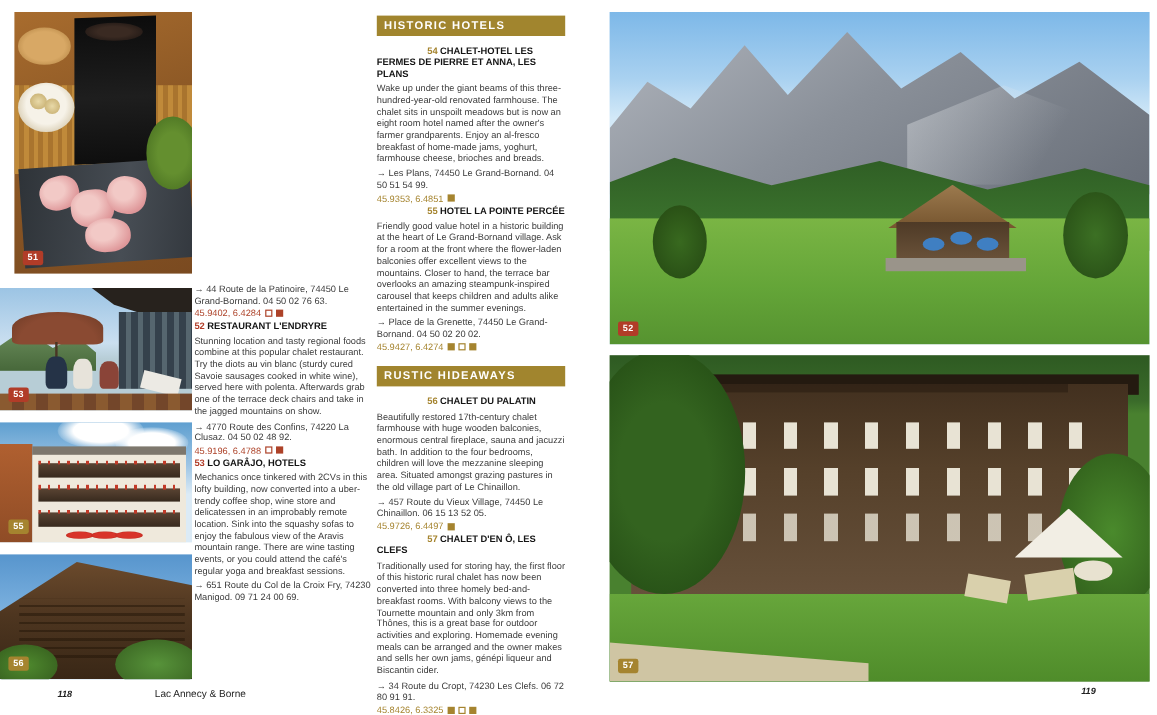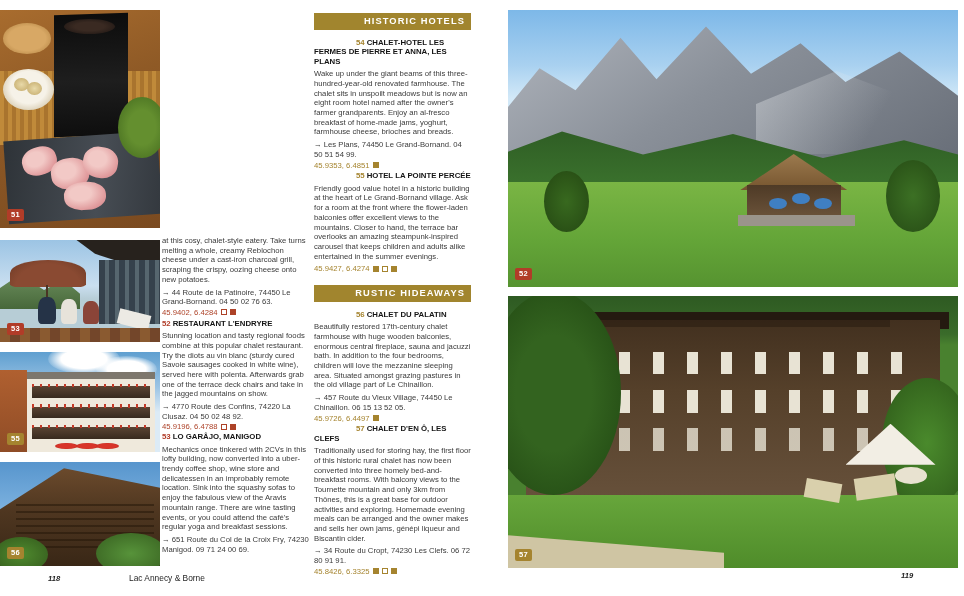--- a/index.html
+++ b/index.html
@@ -14,21 +14,21 @@
   .photo > div { position:absolute; }
   .plabel {
     position:absolute; left:7px; bottom:7px; z-index:9;
     color:#fff; font-weight:bold; font-size:7.5px; line-height:1;
     padding:2.5px 4px; border-radius:2px; letter-spacing:.3px;
   }
   .plabel.red  { background:#b13c28; }
   .plabel.gold { background:#a5842f; }
 
   
-  .p51 { left:0; top:10px; width:160px; height:218px;
+  .p51 { left:12px; top:10px; width:148px; height:218px;
          background:linear-gradient(160deg,#a86c2e 0%,#8f5a26 40%,#7a4a20 100%); }
   .p51 .mat   { left:0; top:28%; width:100%; height:34%;
                 background:repeating-linear-gradient(90deg,#c08a3a 0 4px,#a9742e 4px 8px); }
   .p51 .bread { left:2%; top:6%; width:30%; height:14%; border-radius:50%;
                 background:radial-gradient(ellipse,#d8a865 55%,#a87838 100%); }
   .p51 .grill { left:34%; top:2%; width:46%; height:56%;
                 background:linear-gradient(180deg,#0c0c0c,#1e1e1e 55%,#0e0e0e);
                 transform:skewY(-2deg); }
   .p51 .coals { left:40%; top:4%; width:32%; height:7%; border-radius:50%;
                 background:radial-gradient(ellipse,#3a2a22 40%,#181210 100%); }
@@ -153,21 +153,21 @@
   .p57 .chair1 { right:14%; top:66%; width:9%; height:8%; transform:rotate(-8deg); }
   .p57 .chair2 { right:26%; top:68%; width:8%; height:7%; transform:rotate(10deg); }
   .p57 .table  { right:7%; top:63%; width:7%; height:6%; border-radius:50%; background:#e8e2d0; }
 
   
   .col { position:absolute; font-size:7.7px; line-height:9.7px; color:#3a3a3a; }
   .col-mid   { left:162px; top:236px; width:147px; }
   .col-right { left:314px; top:13px;  width:157px; }
 
   .sec-header { color:#fff; font-weight:bold; font-size:9.3px; letter-spacing:1.1px;
-                padding:4px 6px 3px; margin:11px 0 8px;text-align:right; }
+                padding:4px 6px 3px; margin:11px 0 8px; }
   .sec-header.first { margin-top:0; }
   .hdr-gold { background:#a1852e; }
   .hdr-red  { background:#a84430; }
 
   .listing { margin-top:1px; }
   .listing.first { margin-top:0; }
   .ltitle { font-weight:bold; color:#141414; font-size:7.8px; line-height:9.5px; margin-bottom:3px; }
   .lnum-gold { color:#a5842f; margin-right:2px;padding-left:42px; }
   .lnum-red  { color:#b13c28; margin-right:2px; }
   .lbody { margin-bottom:3px; }
@@ -284,35 +284,34 @@
     <div class="paras"></div>
     <div class="table"></div>
     <div class="chair1"></div>
     <div class="chair2"></div>
     <span class="plabel gold">57</span>
   </div>
 
   <div class="col col-mid">
 
     <div class="listing first">
-      <p class="lbody">at this cosy, chalet-style eatery. Take turns melting a whole, creamy Reblochon cheese under a cast-iron charcoal grill, scraping the crispy, oozing cheese onto new potatoes.</p>
       <p class="laddr">→ 44 Route de la Patinoire, 74450 Le Grand-Bornand. 04 50 02 76 63.</p>
       <p class="lcoords c-red"><span>45.9402, 6.4284</span><span class="am or"></span><span class="am sr"></span></p>
     </div>
 
     <div class="listing">
       <p class="ltitle"><span class="lnum-red">52</span><span>RESTAURANT L'ENDRYRE</span></p>
       <p class="lbody">Stunning location and tasty regional foods combine at this popular chalet restaurant. Try the diots au vin blanc (sturdy cured Savoie sausages cooked in white wine), served here with polenta. Afterwards grab one of the terrace deck chairs and take in the jagged mountains on show.</p>
       <p class="laddr">→ 4770 Route des Confins, 74220 La Clusaz. 04 50 02 48 92.</p>
       <p class="lcoords c-red"><span>45.9196, 6.4788</span><span class="am or"></span><span class="am sr"></span></p>
     </div>
 
 
     <div class="listing first">
-      <p class="ltitle"><span class="lnum-red">53</span><span>LO GARÂJO, MANIGOD</span></p>
+      <p class="ltitle"><span class="lnum-red">53</span><span>LO GARÂJO, HOTELS</span></p>
       <p class="lbody">Mechanics once tinkered with 2CVs in this lofty building, now converted into a uber-trendy coffee shop, wine store and delicatessen in an improbably remote location. Sink into the squashy sofas to enjoy the fabulous view of the Aravis mountain range. There are wine tasting events, or you could attend the café's regular yoga and breakfast sessions.</p>
       <p class="laddr">→ 651 Route du Col de la Croix Fry, 74230 Manigod. 09 71 24 00 69.</p>
 
     </div>
 
   </div>
 
   <div class="col col-right">
 
     <div class="sec-header hdr-gold first">HISTORIC HOTELS</div>
@@ -320,20 +319,21 @@
     <div class="listing first">
       <p class="ltitle"><span class="lnum-gold">54</span><span>CHALET-HOTEL LES FERMES DE PIERRE ET ANNA, LES PLANS</span></p>
       <p class="lbody">Wake up under the giant beams of this three-hundred-year-old renovated farmhouse. The chalet sits in unspoilt meadows but is now an eight room hotel named after the owner's farmer grandparents. Enjoy an al-fresco breakfast of home-made jams, yoghurt, farmhouse cheese, brioches and breads.</p>
       <p class="laddr">→ Les Plans, 74450 Le Grand-Bornand. 04 50 51 54 99.</p>
       <p class="lcoords c-gold"><span>45.9353, 6.4851</span><span class="am sg"></span></p>
     </div>
 
     <div class="listing">
       <p class="ltitle"><span class="lnum-gold">55</span><span>HOTEL LA POINTE PERCÉE</span></p>
       <p class="lbody">Friendly good value hotel in a historic building at the heart of Le Grand-Bornand village. Ask for a room at the front where the flower-laden balconies offer excellent views to the mountains. Closer to hand, the terrace bar overlooks an amazing steampunk-inspired carousel that keeps children and adults alike entertained in the summer evenings.</p>
+      <p class="laddr">→ Place de la Grenette, 74450 Le Grand-Bornand. 04 50 02 20 02.</p>
       <p class="lcoords c-gold"><span>45.9427, 6.4274</span><span class="am sg"></span><span class="am og"></span><span class="am sg"></span></p>
     </div>
 
     <div class="sec-header hdr-gold">RUSTIC HIDEAWAYS</div>
 
     <div class="listing first">
       <p class="ltitle"><span class="lnum-gold">56</span><span>CHALET DU PALATIN</span></p>
       <p class="lbody">Beautifully restored 17th-century chalet farmhouse with huge wooden balconies, enormous central fireplace, sauna and jacuzzi bath. In addition to the four bedrooms, children will love the mezzanine sleeping area. Situated amongst grazing pastures in the old village part of Le Chinaillon.</p>
       <p class="laddr">→ 457 Route du Vieux Village, 74450 Le Chinaillon. 06 15 13 52 05.</p>
       <p class="lcoords c-gold"><span>45.9726, 6.4497</span><span class="am sg"></span></p>

